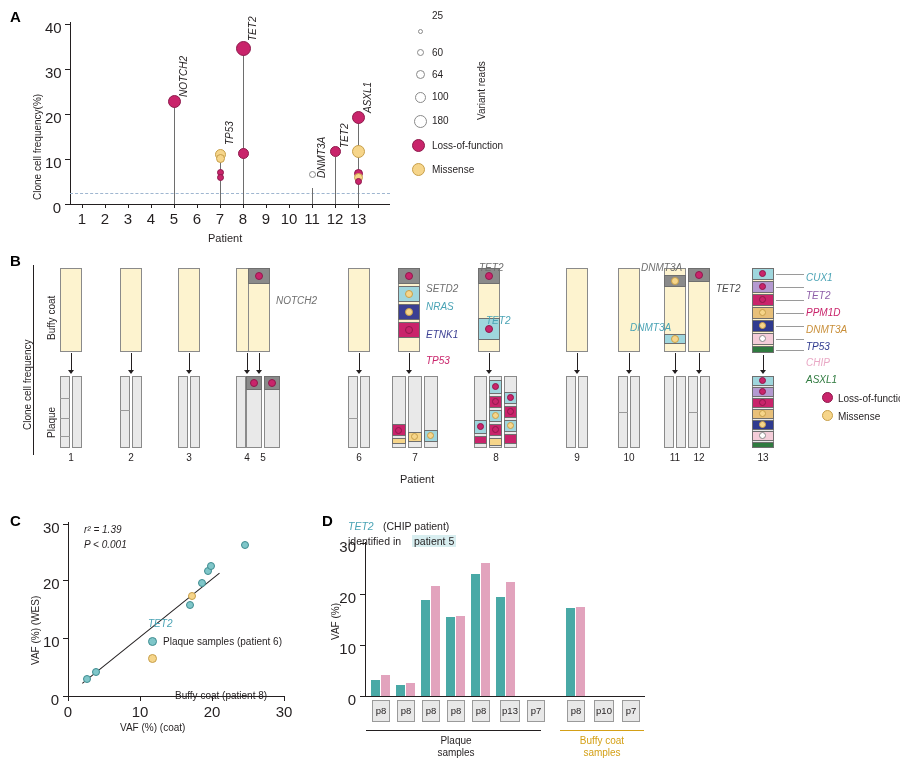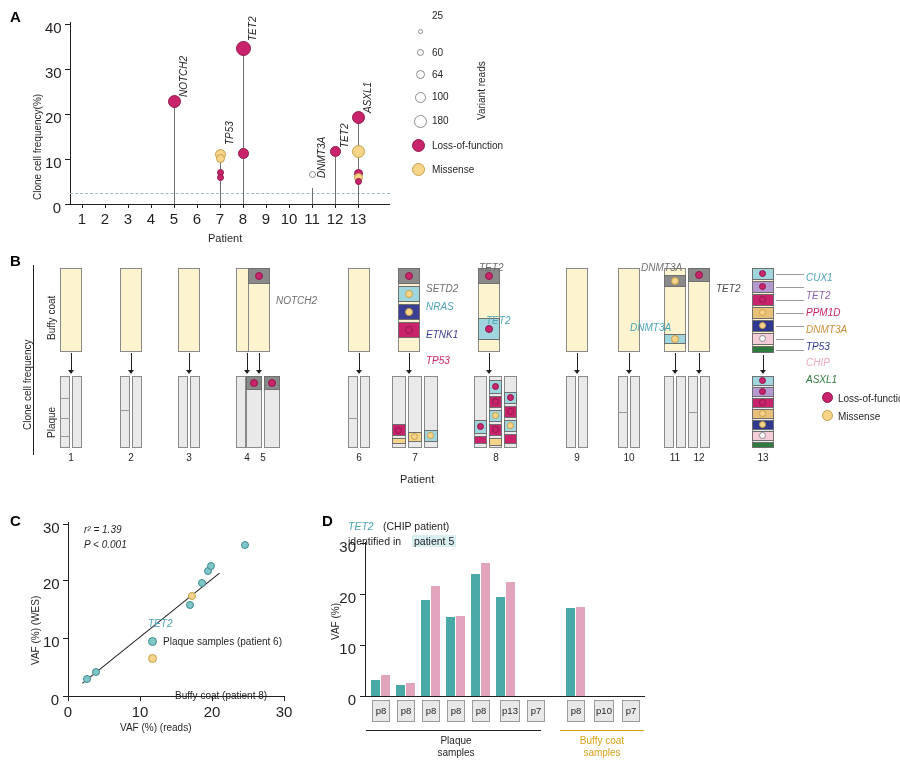--- a/index.html
+++ b/index.html
@@ -474,21 +474,21 @@
 <div class="tick" style="left:68px; top:696px; width:1px; height:5px;"></div>
 <div class="tick" style="left:140px; top:696px; width:1px; height:5px;"></div>
 <div class="tick" style="left:212px; top:696px; width:1px; height:5px;"></div>
 <div class="tick" style="left:284px; top:696px; width:1px; height:5px;"></div>
 <div class="tick-label" style="left:58px; top:703px; width:20px;">0</div>
 <div class="tick-label" style="left:130px; top:703px; width:20px;">10</div>
 <div class="tick-label" style="left:202px; top:703px; width:20px;">20</div>
 <div class="tick-label" style="left:274px; top:703px; width:20px;">30</div>
 
 <div class="axis-title rot90" style="left:30px; top:665px;">VAF (%) (WES)</div>
-<div class="axis-title" style="left:120px; top:722px;">VAF (%) (reads)</div>
+<div class="axis-title" style="left:120px; top:722px;">VAF (%) (coat)</div>
 
 <div class="legend-text" style="left:84px; top:524px; font-style:italic;">r² = 1.39</div>
 <div class="legend-text" style="left:84px; top:539px; font-style:italic;">P &lt; 0.001</div>
 
 <div class="fitline" style="left:82px; top:683px; width:176px; transform:rotate(-38.8deg);"></div>
 
 <div class="scatter-dot teal" style="left:83px; top:675px; width:8px; height:8px;"></div>
 <div class="scatter-dot teal" style="left:92px; top:668px; width:8px; height:8px;"></div>
 <div class="scatter-dot teal" style="left:186px; top:601px; width:8px; height:8px;"></div>
 <div class="scatter-dot teal" style="left:198px; top:579px; width:8px; height:8px;"></div>

